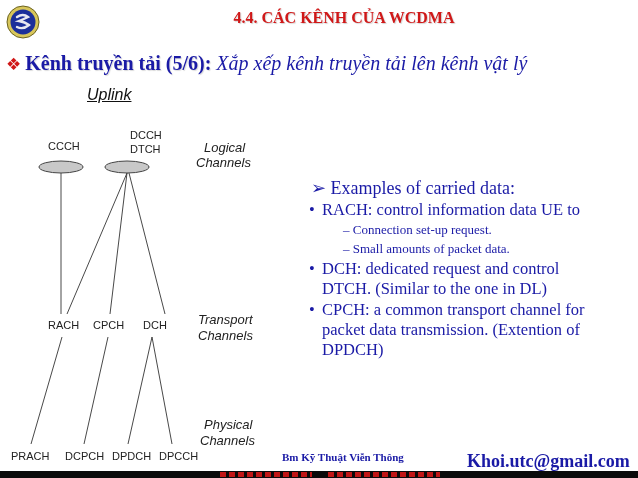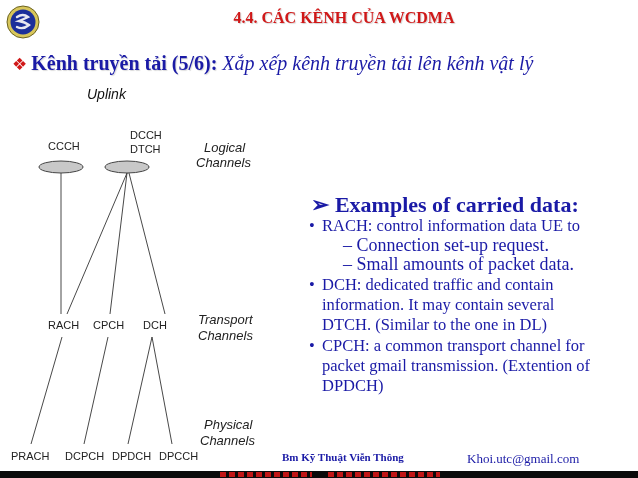--- a/index.html
+++ b/index.html
@@ -14,60 +14,60 @@
     .title {
       position: absolute; left: 0; width: 638px; top: 9px;
       text-align: center;
       font-family: "Liberation Serif", serif;
       font-weight: bold; font-size: 16px;
       color: #d01818;
       text-shadow: 1px 1px 1px rgba(0,0,0,0.18);
       padding-left: 50px; box-sizing: border-box;
     }
     .subtitle {
-      position: absolute; left: 12px; top: 52px;
+      position: absolute; left: 6px; top: 52px;
       font-size: 20px; color: #1a1aa6; white-space: nowrap;
     }
     .subtitle .diamond { color: #d01818; font-size: 17px; margin-right: 4px; }
     .subtitle .bold { font-weight: bold; text-shadow: 1px 1px 1px rgba(0,0,0,0.15); }
     .subtitle .ital { font-style: italic; }
     .uplink {
       position: absolute; left: 87px; top: 86px;
       font-family: "Liberation Sans", sans-serif; font-style: italic;
-      font-size: 14px; color: #111;
+      font-size: 16px; color: #111; text-decoration: underline;
     }
     svg.diagram { position: absolute; left: 0; top: 0; }
     .dlabel {
       font-family: "Liberation Sans", sans-serif; font-size: 11px; fill: #222;
     }
     .dlayer {
       font-family: "Liberation Sans", sans-serif; font-style: italic; font-size: 13px; fill: #222;
     }
     .textbox {
       position: absolute; left: 309px; top: 178px; width: 330px;
       color: #1a1aa6; font-family: "Liberation Serif", serif;
     }
     .heading {
-      font-weight: bold; font-size: 22px; margin-left: 2px; line-height: 21px; margin-top: 16px;
+      font-weight: normal; font-size: 18px; margin-left: 2px; line-height: 21px;
     }
     .bullet {
       font-size: 16.5px; line-height: 20px; position: relative; padding-left: 13px;
       margin-top: 1px;
     }
     .bullet .dot { position: absolute; left: 0; top: 0; }
     .sub {
-      font-size: 18px; line-height: 19px; padding-left: 34px; position: relative;
+      font-size: 13px; line-height: 19px; padding-left: 34px; position: relative;
     }
     .footer-left {
       position: absolute; left: 282px; top: 451px;
       font-weight: bold; font-size: 11px; color: #1a1aa6;
     }
     .footer-right {
       position: absolute; left: 467px; top: 451px;
-      font-weight: normal; font-size: 13px; color: #1a1aa6;
+      font-weight: bold; font-size: 18px; color: #1a1aa6;
     }
     .bottom-bar {
       position: absolute; left: 0; top: 471px; width: 638px; height: 7px;
       background: #0a0a0a;
     }
     .bottom-bar .dots {
       position: absolute; left: 220px; top: 1px; height: 5px; width: 220px;
       background: repeating-linear-gradient(90deg, #e01818 0 6px, transparent 6px 9px);
       opacity: 0.85;
     }
@@ -144,29 +144,28 @@
     <span>–</span>
     <span>Connection set-up request.</span>
   </div>
   <div class="sub">
     <span>–</span>
     <span>Small amounts of packet data.</span>
   </div>
 
   <div class="bullet">
     <span class="dot">•</span>
-    <div>DCH: dedicated traffic and contain</div>
-    <div>information. It may contain several</div>
+    <div>DCH: dedicated request and control</div>
     <div>DTCH. (Similar to the one in DL)</div>
   </div>
 
   <div class="bullet">
     <span class="dot">•</span>
     <div>CPCH: a common transport channel for</div>
-    <div>packet gmail transmission. (Extention of</div>
+    <div>packet data transmission. (Extention of</div>
     <div>DPDCH)</div>
   </div>
 </div>
 
 <div class="footer-left">Bm Kỹ Thuật Viễn Thông</div>
 <div class="footer-right">Khoi.utc@gmail.com</div>
 <div class="bottom-bar">
   <div class="dots"></div>
   <div class="gap"></div>
 </div>

